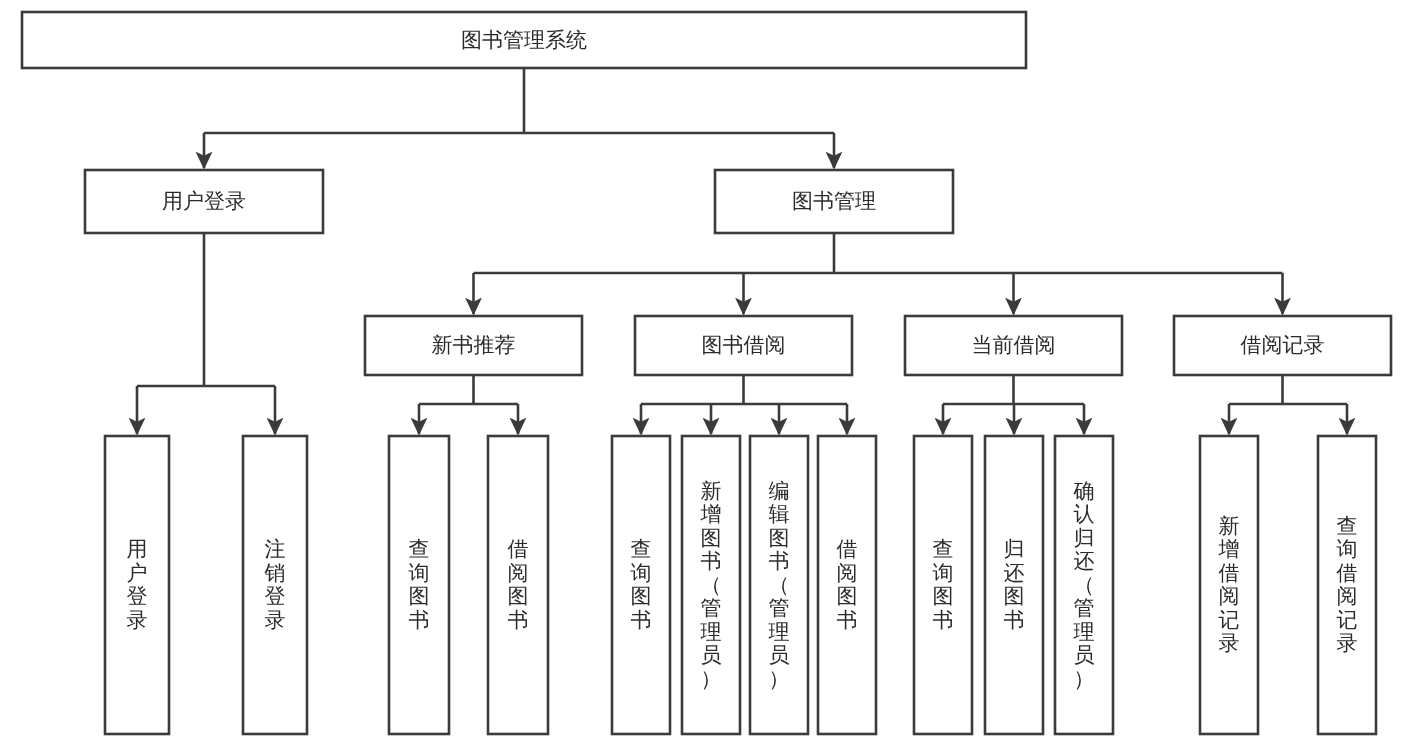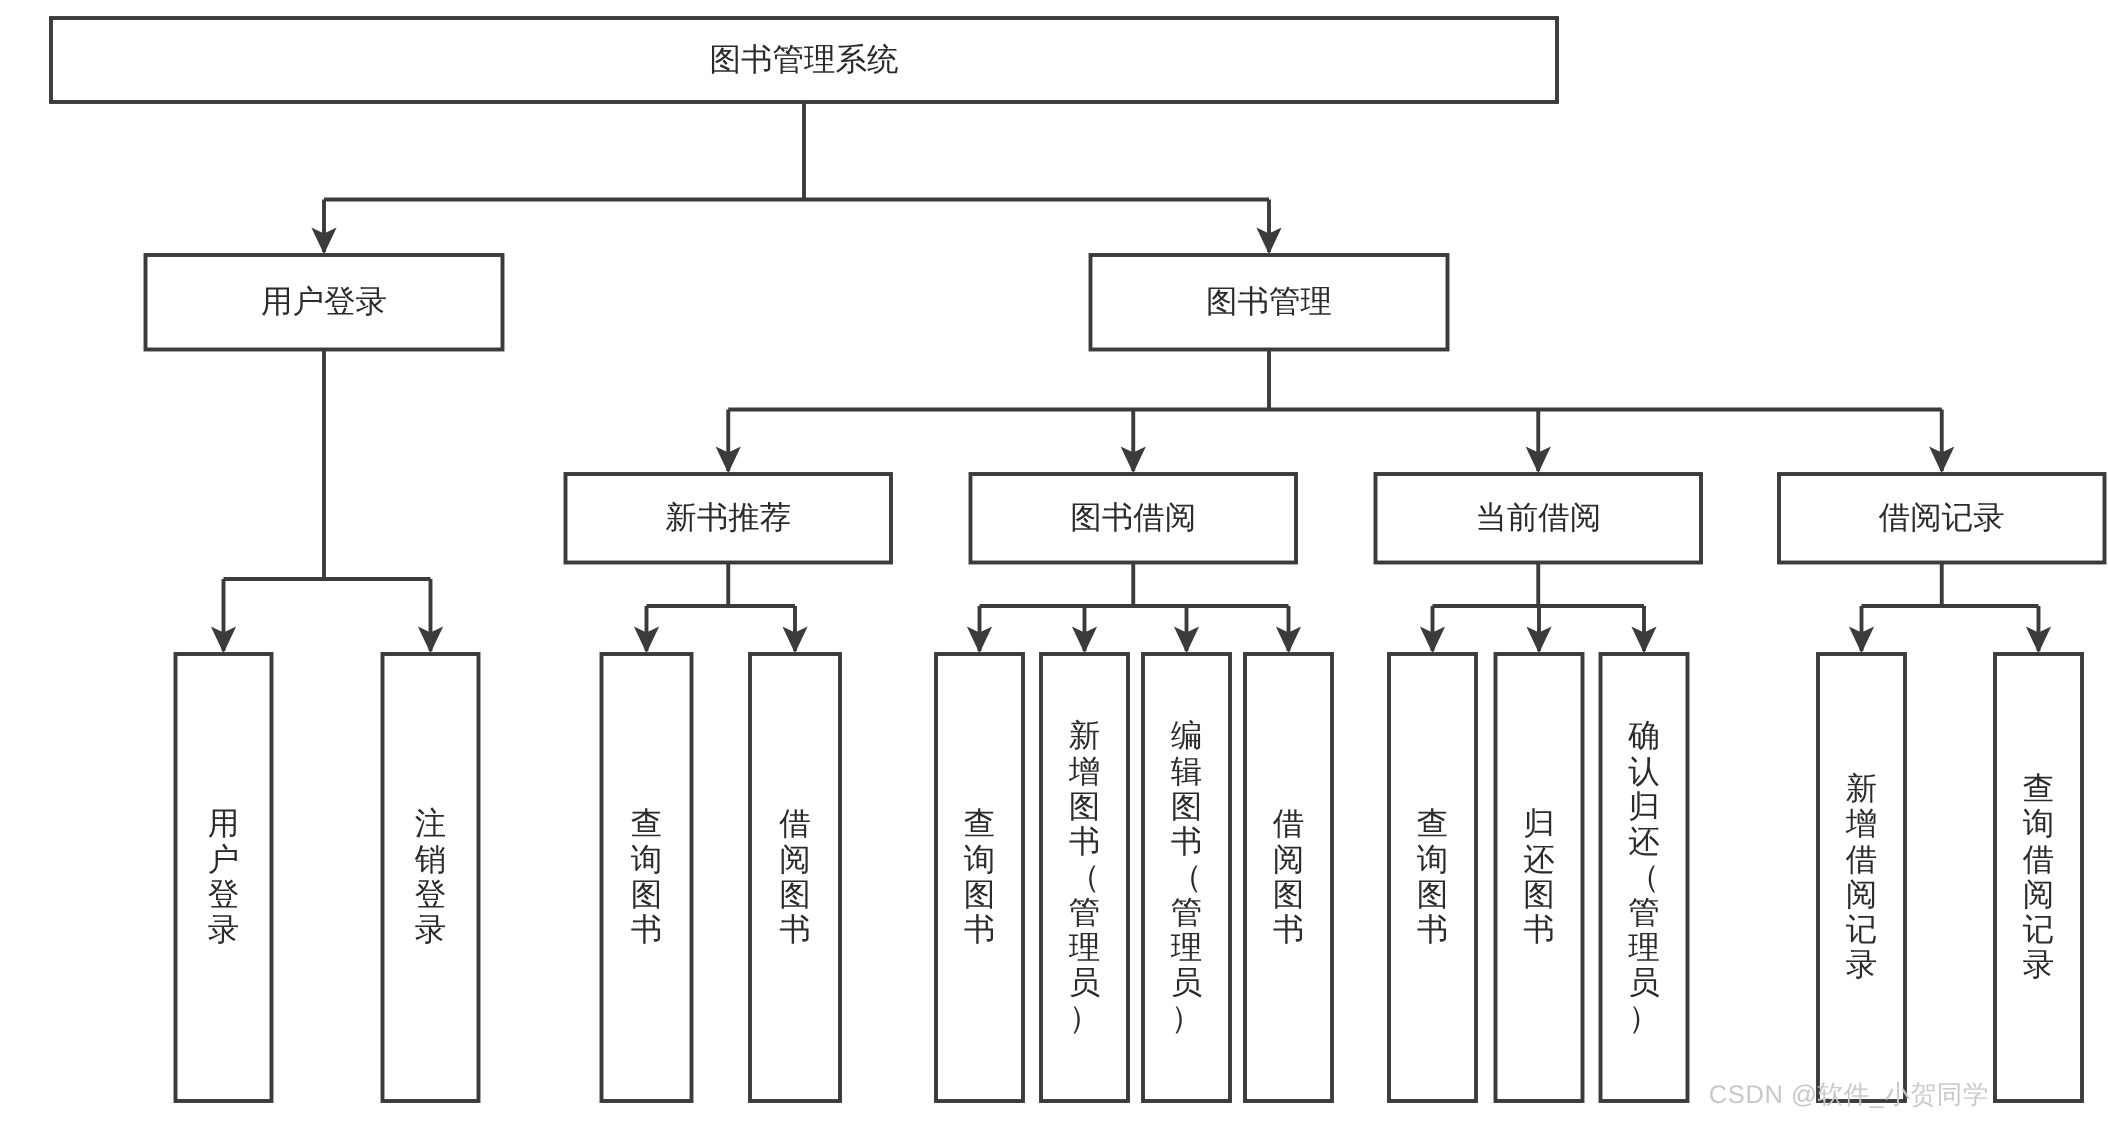--- a/index.html
+++ b/index.html
@@ -9,21 +9,21 @@
   }
   body {
     width: 1405px;
     height: 747px;
     font-family: "Liberation Sans", "DejaVu Sans", sans-serif;
     overflow: hidden;
     position: relative;
   }
   #diagram-root {
     position: absolute;
-    top: 0; left: 16px;
+    top: 0; left: 4px;
     width: 1318px;
     height: 747px;
   }
   svg.flow {
     display: block;
     width: 1405px;
     height: 747px;
   }
   .node-rect {
     fill: #ffffff;
@@ -186,14 +186,13 @@
         <g>
           <rect x="1196" y="436" width="58" height="298" class="node-rect"></rect>
           <text class="node-label-vertical" x="1225" y="532.83"><tspan x="1225" dy="0">新</tspan><tspan x="1225" dy="23.5">增</tspan><tspan x="1225" dy="23.5">借</tspan><tspan x="1225" dy="23.5">阅</tspan><tspan x="1225" dy="23.5">记</tspan><tspan x="1225" dy="23.5">录</tspan></text>
         </g>
         <g>
           <rect x="1314" y="436" width="58" height="298" class="node-rect"></rect>
           <text class="node-label-vertical" x="1343" y="532.83"><tspan x="1343" dy="0">查</tspan><tspan x="1343" dy="23.5">询</tspan><tspan x="1343" dy="23.5">借</tspan><tspan x="1343" dy="23.5">阅</tspan><tspan x="1343" dy="23.5">记</tspan><tspan x="1343" dy="23.5">录</tspan></text>
         </g>
       </g>
   </svg>
-  <div class="watermark">CSDN @软件_小贺同学</div>
 </div>
 
 </body></html>

